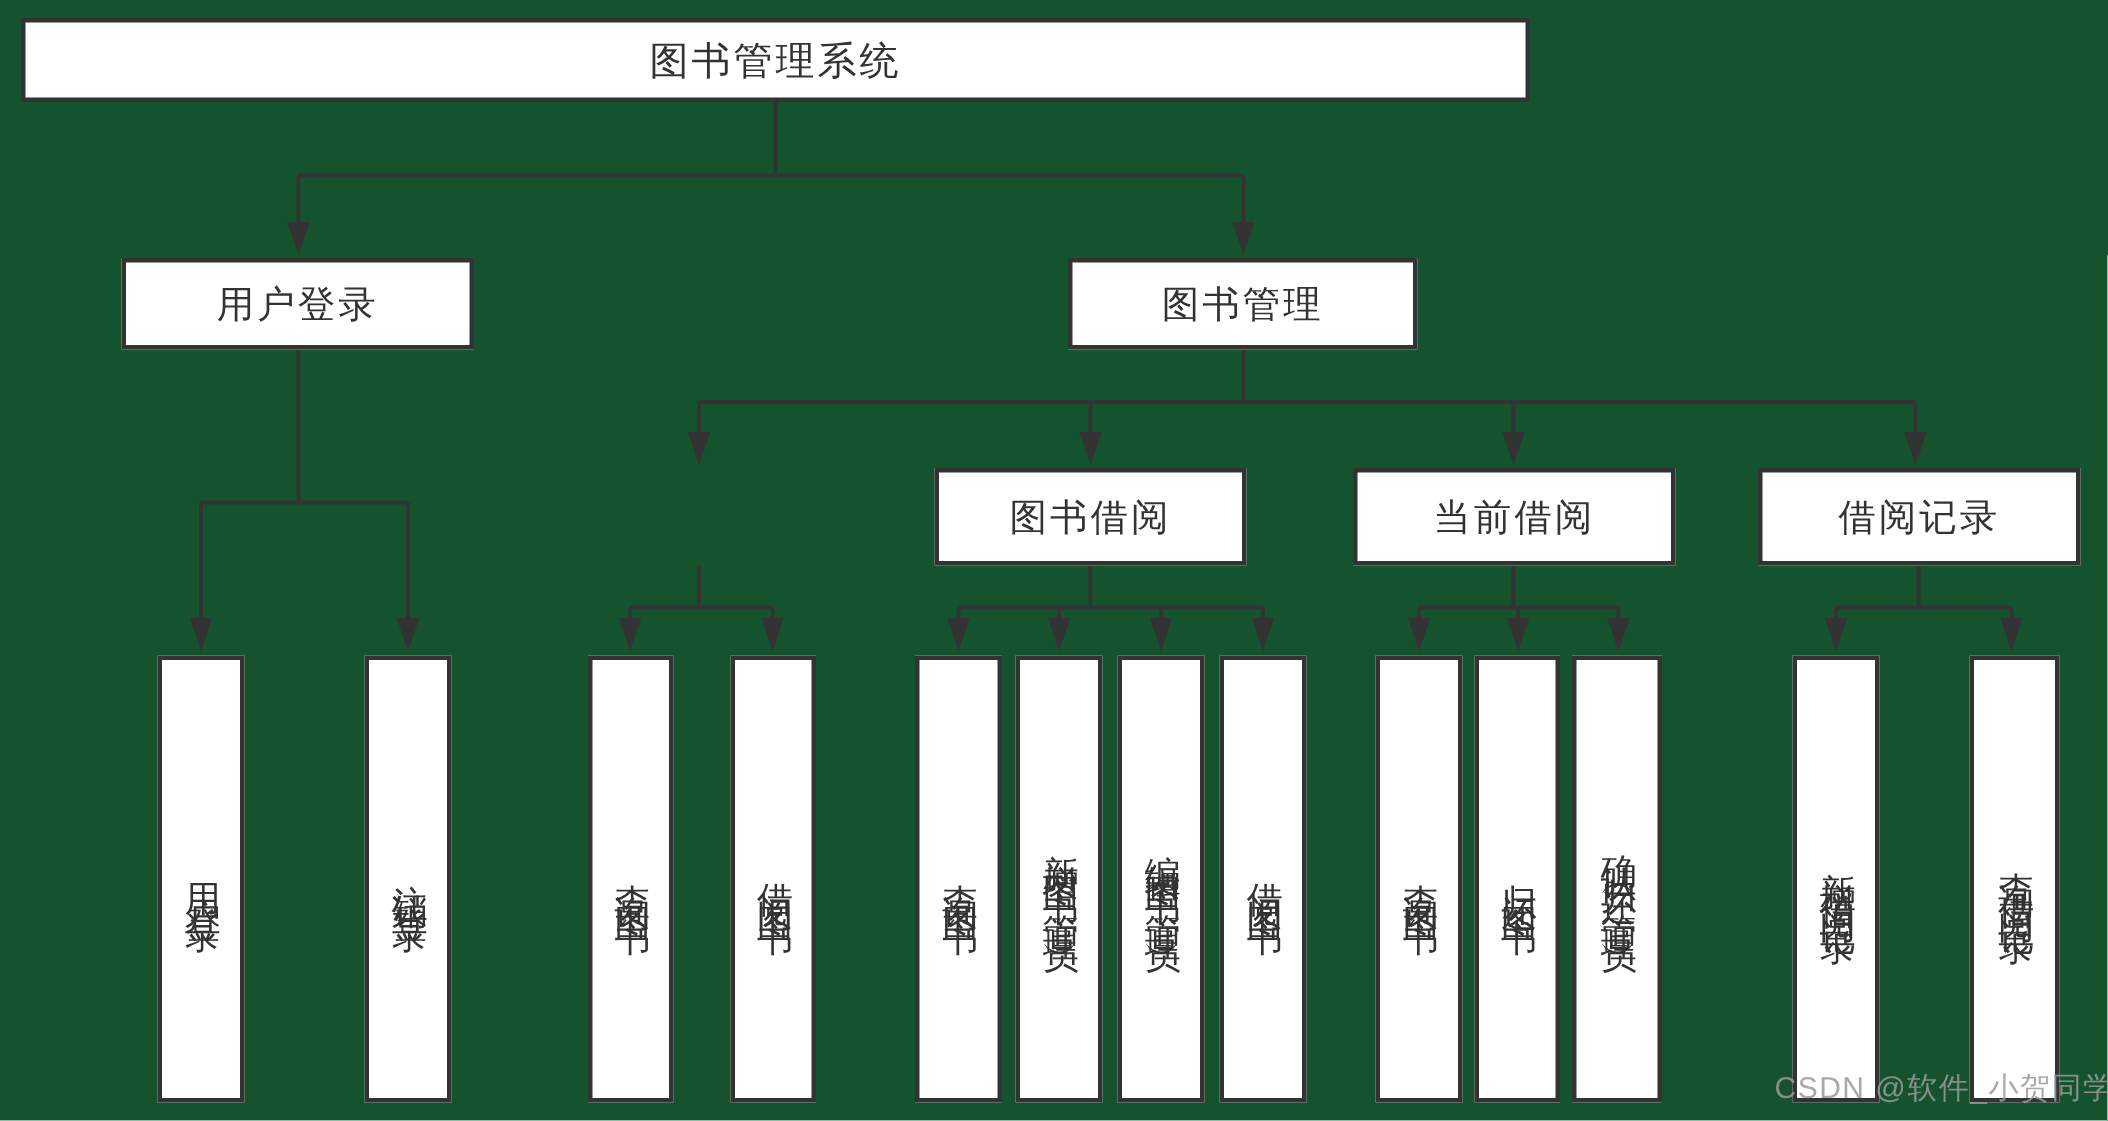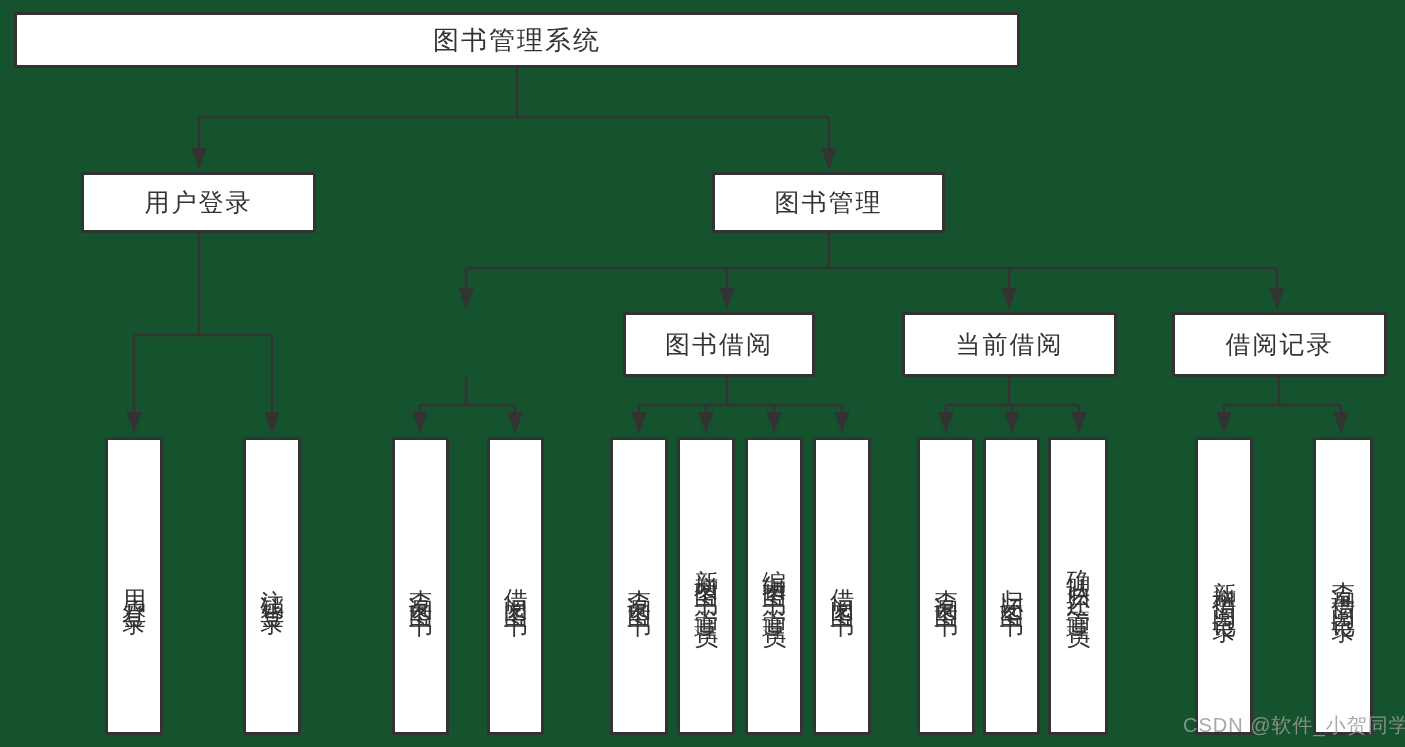--- a/index.html
+++ b/index.html
@@ -152,21 +152,21 @@
     <span class="hlabel">图书管理系统</span>
   </div>
 
   <div class="box" style="left:81px; top:172px; width:235px; height:61px;">
     <span class="hlabel">用户登录</span>
   </div>
   <div class="box" style="left:712px; top:172px; width:233px; height:61px;">
     <span class="hlabel">图书管理</span>
   </div>
 
-  <div class="box" style="left:623px; top:312px; width:192px; height:65px;">
+  <div class="box" style="left:623px; top:312px; width:208px; height:65px;">
     <span class="hlabel">图书借阅</span>
   </div>
   <div class="box" style="left:902px; top:312px; width:215px; height:65px;">
     <span class="hlabel">当前借阅</span>
   </div>
   <div class="box" style="left:1172px; top:312px; width:215px; height:65px;">
     <span class="hlabel">借阅记录</span>
   </div>
 
   <div class="box" style="left:105px; top:437px; width:58px; height:298px;">

